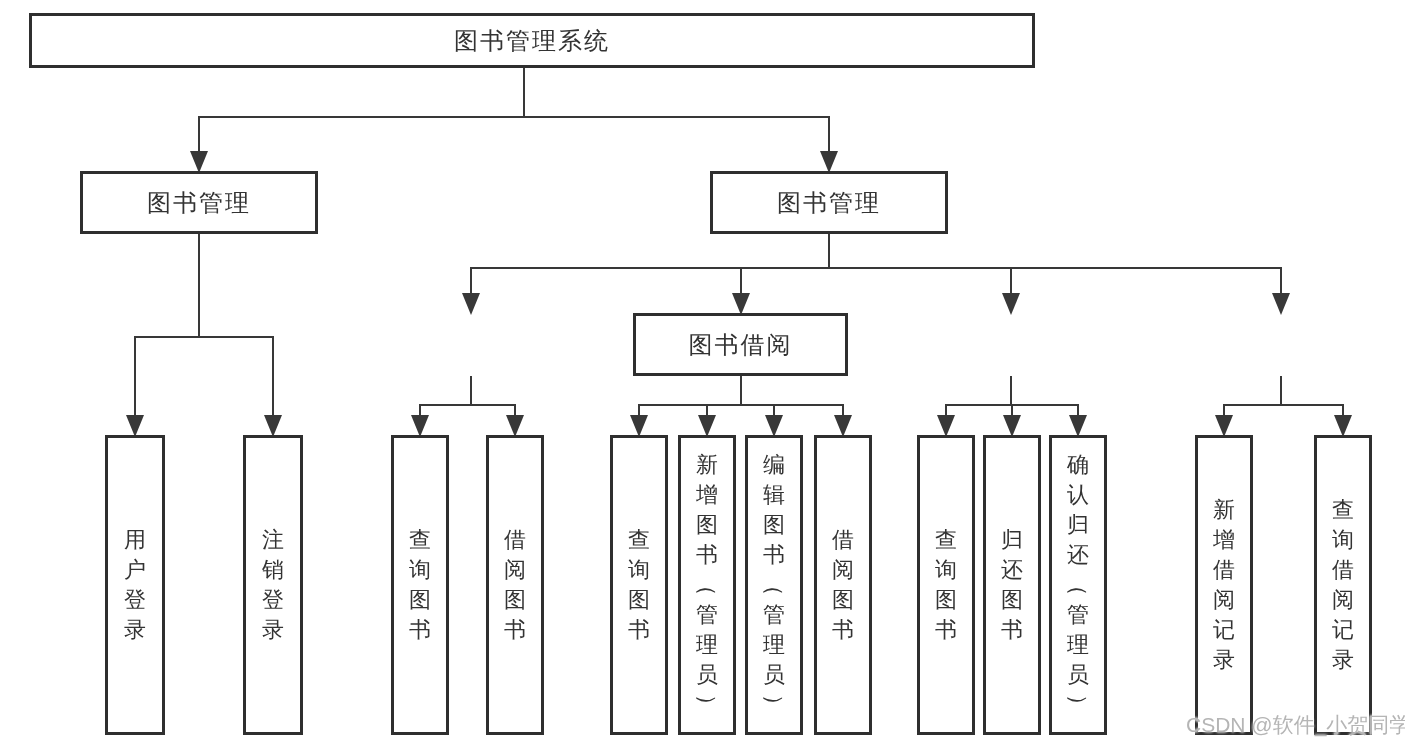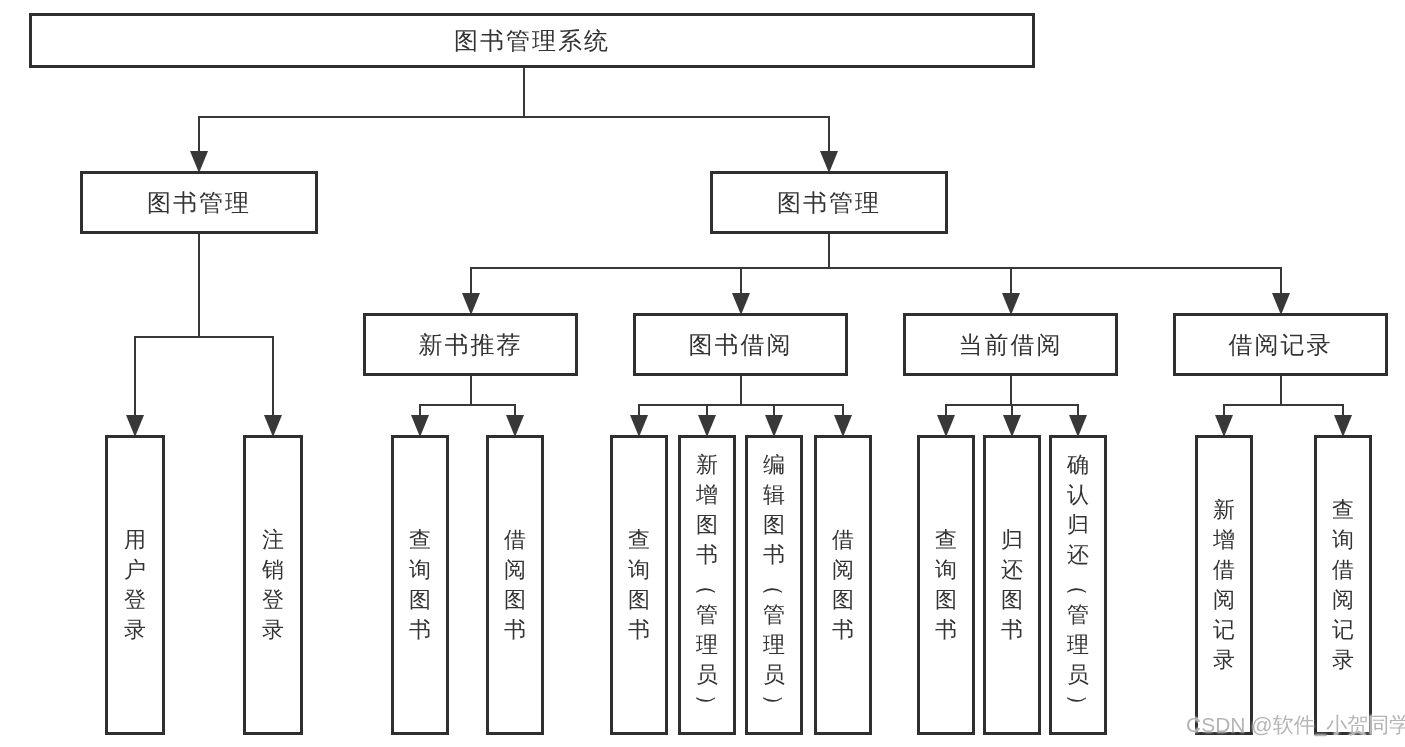--- a/index.html
+++ b/index.html
@@ -84,23 +84,20 @@
     </div>
     <div class="line" style="left: 828px; top: 117px; width: 2px; height: 36px;"></div>
     <div class="arrow" style="left: 820px; top: 151px;"></div>
     <div class="box" style="left: 710px; top: 171px; width: 238px; height: 63px;">
       <span class="label">图书管理</span>
     </div>
     <div class="line" style="left: 828px; top: 234px; width: 2px; height: 34px;"></div>
     <div class="line" style="left: 469.5px; top: 267px; width: 812px; height: 2px;"></div>
     <div class="line" style="left: 469.5px; top: 268px; width: 2px; height: 27px;"></div>
     <div class="arrow" style="left: 461.5px; top: 293px;"></div>
-    <div class="box" style="left: 363px; top: 313px; width: 215px; height: 63px;">
-      <span class="label">新书推荐</span>
-    </div>
     <div class="line" style="left: 469.5px; top: 376px; width: 2px; height: 29px;"></div>
     <div class="line" style="left: 419px; top: 404px; width: 97px; height: 2px;"></div>
     <div class="line" style="left: 419px; top: 405px; width: 2px; height: 12px;"></div>
     <div class="arrow" style="left: 411px; top: 415px;"></div>
     <div class="box vbox" style="left: 391px; top: 435px; width: 58px; height: 300px;">
       <span class="label">
         <span class="ch">查</span>
         <span class="ch">询</span>
         <span class="ch">图</span>
         <span class="ch">书</span>
@@ -168,23 +165,20 @@
     <div class="box vbox" style="left: 814px; top: 435px; width: 58px; height: 300px;">
       <span class="label">
         <span class="ch">借</span>
         <span class="ch">阅</span>
         <span class="ch">图</span>
         <span class="ch">书</span>
       </span>
     </div>
     <div class="line" style="left: 1009.5px; top: 268px; width: 2px; height: 27px;"></div>
     <div class="arrow" style="left: 1001.5px; top: 293px;"></div>
-    <div class="box" style="left: 903px; top: 313px; width: 215px; height: 63px;">
-      <span class="label">当前借阅</span>
-    </div>
     <div class="line" style="left: 1009.5px; top: 376px; width: 2px; height: 29px;"></div>
     <div class="line" style="left: 945px; top: 404px; width: 134px; height: 2px;"></div>
     <div class="line" style="left: 945px; top: 405px; width: 2px; height: 12px;"></div>
     <div class="arrow" style="left: 937px; top: 415px;"></div>
     <div class="box vbox" style="left: 917px; top: 435px; width: 58px; height: 300px;">
       <span class="label">
         <span class="ch">查</span>
         <span class="ch">询</span>
         <span class="ch">图</span>
         <span class="ch">书</span>
@@ -210,23 +204,20 @@
         <span class="ch">还</span>
         <span class="ch rot">（</span>
         <span class="ch">管</span>
         <span class="ch">理</span>
         <span class="ch">员</span>
         <span class="ch rot">）</span>
       </span>
     </div>
     <div class="line" style="left: 1279.5px; top: 268px; width: 2px; height: 27px;"></div>
     <div class="arrow" style="left: 1271.5px; top: 293px;"></div>
-    <div class="box" style="left: 1173px; top: 313px; width: 215px; height: 63px;">
-      <span class="label">借阅记录</span>
-    </div>
     <div class="line" style="left: 1279.5px; top: 376px; width: 2px; height: 29px;"></div>
     <div class="line" style="left: 1223px; top: 404px; width: 121px; height: 2px;"></div>
     <div class="line" style="left: 1223px; top: 405px; width: 2px; height: 12px;"></div>
     <div class="arrow" style="left: 1215px; top: 415px;"></div>
     <div class="box vbox" style="left: 1195px; top: 435px; width: 58px; height: 300px;">
       <span class="label">
         <span class="ch">新</span>
         <span class="ch">增</span>
         <span class="ch">借</span>
         <span class="ch">阅</span>

